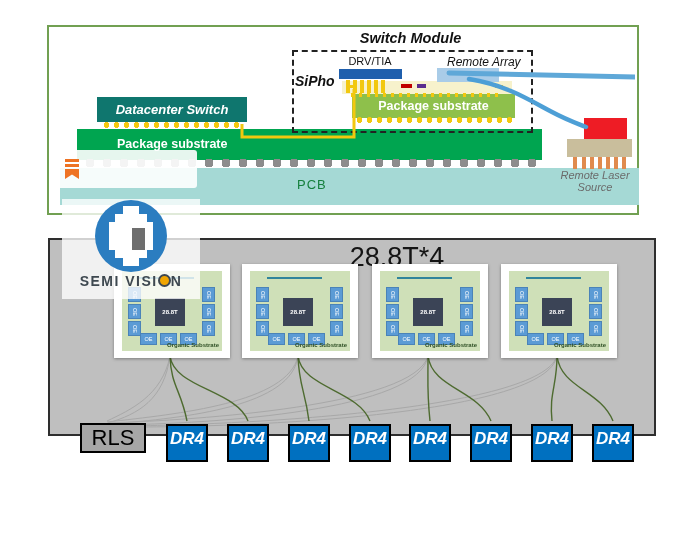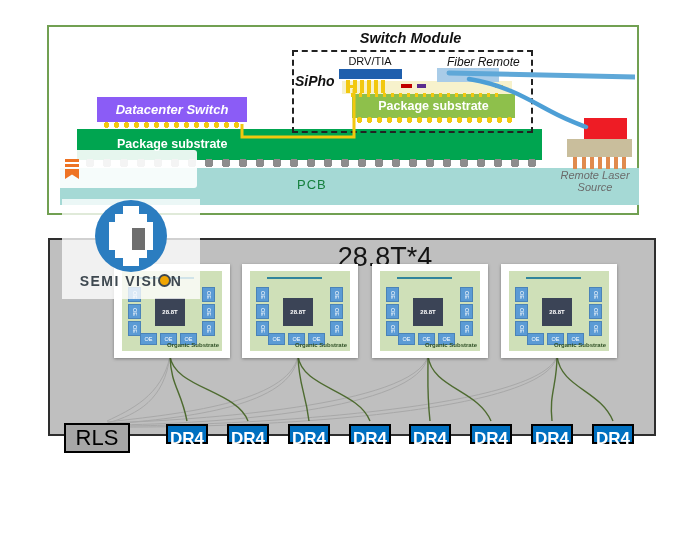--- a/index.html
+++ b/index.html
@@ -20,21 +20,21 @@
   #dash-purple{left:368px;top:57px;width:9px;height:4px;background:#5B2D8E;z-index:5;}
   .dash-y{top:58px;width:8px;height:3px;background:#F2C80F;z-index:5;}
   #sipho-dots{left:300px;top:65px;width:152px;height:6px;z-index:5;
     background-image:radial-gradient(circle 2px at 3.5px 3px,#F2C80F 97%,transparent);background-size:8px 6px;background-repeat:repeat-x;}
   #fa-label{left:398px;top:28px;font-size:12px;font-style:italic;color:#111;z-index:5;}
   #fa-box{left:388px;top:41px;width:62px;height:14px;background:#A9CCE8;z-index:5;}
   #mod-sub{left:303px;top:67px;width:163px;height:24px;background:#8EC04B;color:#fff;
     font-size:12.5px;font-weight:bold;text-align:center;line-height:24px;z-index:3;}
   #mod-bumps{left:306px;top:90px;width:157px;height:7px;z-index:3;
     background-image:radial-gradient(circle 3px at 4.5px 3px,#F2C80F 97%,transparent);background-size:10px 7px;background-repeat:repeat-x;}
-  #switch-box{left:48px;top:70px;width:150px;height:25px;background:#8b5cf6;color:#fff;
+  #switch-box{left:48px;top:70px;width:150px;height:25px;background:#0f766e;color:#fff;
     font-size:13px;font-weight:bold;font-style:italic;text-align:center;line-height:25px;z-index:3;}
   #switch-bumps{left:53px;top:95px;width:140px;height:7px;z-index:3;
     background-image:radial-gradient(circle 3px at 4.5px 3px,#F2C80F 97%,transparent);background-size:10px 7px;background-repeat:repeat-x;}
   #main-sub{left:28px;top:102px;width:465px;height:31px;background:#00A550;z-index:1;}
   #main-sub span{position:absolute;left:40px;top:8px;color:#fff;font-size:12.5px;font-weight:bold;}
   #bga-row{left:33px;top:132px;width:460px;height:10px;z-index:1;
     background-image:radial-gradient(circle 4.5px at 8px 4px,#8C8C8C 97%,transparent);background-size:17px 10px;background-repeat:repeat-x;}
   #pcb{left:11px;top:141px;width:579px;height:37px;background:#A5D9D5;z-index:0;}
   #pcb-label{left:248px;top:150px;font-size:13px;letter-spacing:1px;color:#15803d;z-index:1;}
   #laser-red{left:535px;top:91px;width:43px;height:21px;background:#EE1C25;z-index:2;}
@@ -48,41 +48,41 @@
   #substack{left:57px;top:150px;width:140px;height:38px;background:rgba(255,255,255,.9);border-radius:3px;
     display:flex;align-items:center;padding-left:8px;box-sizing:border-box;z-index:10;}
   #substack .wordmark{font-size:25px;font-weight:bold;color:#55565A;letter-spacing:-.5px;margin-left:5px;}
   #semivision{left:62px;top:199px;width:138px;height:100px;background:rgba(255,255,255,.78);z-index:10;}
   #sv-circle{left:33px;top:1px;width:72px;height:72px;border-radius:50%;background:#2B7DC0;}
   #sv-text{left:0;top:74px;width:138px;text-align:center;font-size:14px;font-weight:bold;color:#3E4850;letter-spacing:1.5px;}
   .o-dot{display:inline-block;width:9px;height:9px;border-radius:50%;border:2.5px solid #3E4850;background:#F0A500;vertical-align:-1px;}
 
   
   #pkg-panel{left:48px;top:238px;width:608px;height:198px;background:#BFBFBF;border:2px solid #2E2E2E;box-sizing:border-box;}
-  #pkg-title{left:240px;top:2px;width:190px;text-align:center;font-size:27px;color:#141414;z-index:2;}
+  #pkg-title{left:252px;top:2px;width:190px;text-align:center;font-size:27px;color:#141414;z-index:2;}
   #svg-links{left:0;top:0;z-index:1;pointer-events:none;}
   .card{position:absolute;top:24px;width:116px;height:94px;background:#fff;box-shadow:0 1px 3px rgba(0,0,0,.35);z-index:2;}
   .sub{position:absolute;left:8px;top:7px;width:100px;height:80px;background:#CFE0B8;}
   .tline{position:absolute;left:17px;top:6px;width:55px;height:2px;background:#31849B;}
   .die{position:absolute;left:33px;top:27px;width:30px;height:28px;background:#3B4456;color:#fff;
     font-size:6px;font-weight:bold;display:flex;align-items:center;justify-content:center;}
   .oe{position:absolute;width:13px;height:15px;background:#5B9BD5;border:1px solid #4A83B8;box-sizing:border-box;
     color:#fff;font-size:5.5px;display:flex;align-items:center;justify-content:center;overflow:hidden;}
   .oe.side span{transform:rotate(90deg);display:block;}
   .oe.l{left:6px;} .oe.r{left:80px;}
   .y1{top:16px;} .y2{top:33px;} .y3{top:50px;}
   .oe.b{width:17px;height:12px;top:62px;}
   .b1{left:18px;} .b2{left:38px;} .b3{left:58px;}
   .slabel{position:absolute;right:3px;top:71px;font-size:6px;font-weight:bold;color:#2F4F25;}
 
   
-  #rls-box{left:64px;top:423px;width:66px;height:30px;background:#A6A6A6;border:2px solid #000;box-sizing:border-box;
+  #rls-box{left:80px;top:423px;width:66px;height:30px;background:#A6A6A6;border:2px solid #000;box-sizing:border-box;
     color:#000;font-size:22px;text-align:center;line-height:26px;z-index:4;}
-  .dr4{position:absolute;top:424px;width:42px;height:20px;background:#0070C0;border:2px solid #000;box-sizing:border-box;
-    color:#fff;font-size:17px;font-weight:bold;text-align:center;line-height:25px;z-index:4;}
+  .dr4{position:absolute;top:424px;width:42px;height:38px;background:#0070C0;border:2px solid #000;box-sizing:border-box;
+    color:#fff;font-size:17px;font-weight:bold;text-align:center;line-height:25px;z-index:4;font-style:italic;}
 
   
   #caption{left:75px;top:491px;width:556px;height:47px;border:2px solid #4F7A34;box-sizing:border-box;
     text-align:center;line-height:43px;font-size:23px;color:#111;}
 </style>
 </head>
 <body>
 
 <div id="stage">
 
@@ -118,21 +118,21 @@
     <div id="dash-red" class="abs"></div>
     <div id="dash-purple" class="abs"></div>
     <div class="abs dash-y" style="left:298px"></div>
     <div class="abs dash-y" style="left:446px"></div>
     <div id="sipho-dots" class="abs"></div>
 
     <div id="drvtia-bar" class="abs"></div>
     <div id="drvtia-label" class="abs">DRV/TIA</div>
     <div id="sipho-label" class="abs">SiPho</div>
     <div id="fa-box" class="abs"></div>
-    <div id="fa-label" class="abs">Fiber Remote</div>
+    <div id="fa-label" class="abs">Remote Array</div>
     <div id="mod-sub" class="abs">Package substrate</div>
     <div id="mod-bumps" class="abs"></div>
 
     <div id="opt-dashed" class="abs"></div>
     <div id="opt-label" class="abs">Switch Module</div>
 
     <svg id="svg-trace" class="abs" width="586" height="184" viewBox="0 0 586 184">
       <path d="M193,97 L193,110 L305,110 L305,62" fill="none" stroke="#F2C80F" stroke-width="3"></path>
     </svg>
     <svg id="svg-fiber" class="abs" width="586" height="184" viewBox="0 0 586 184">

